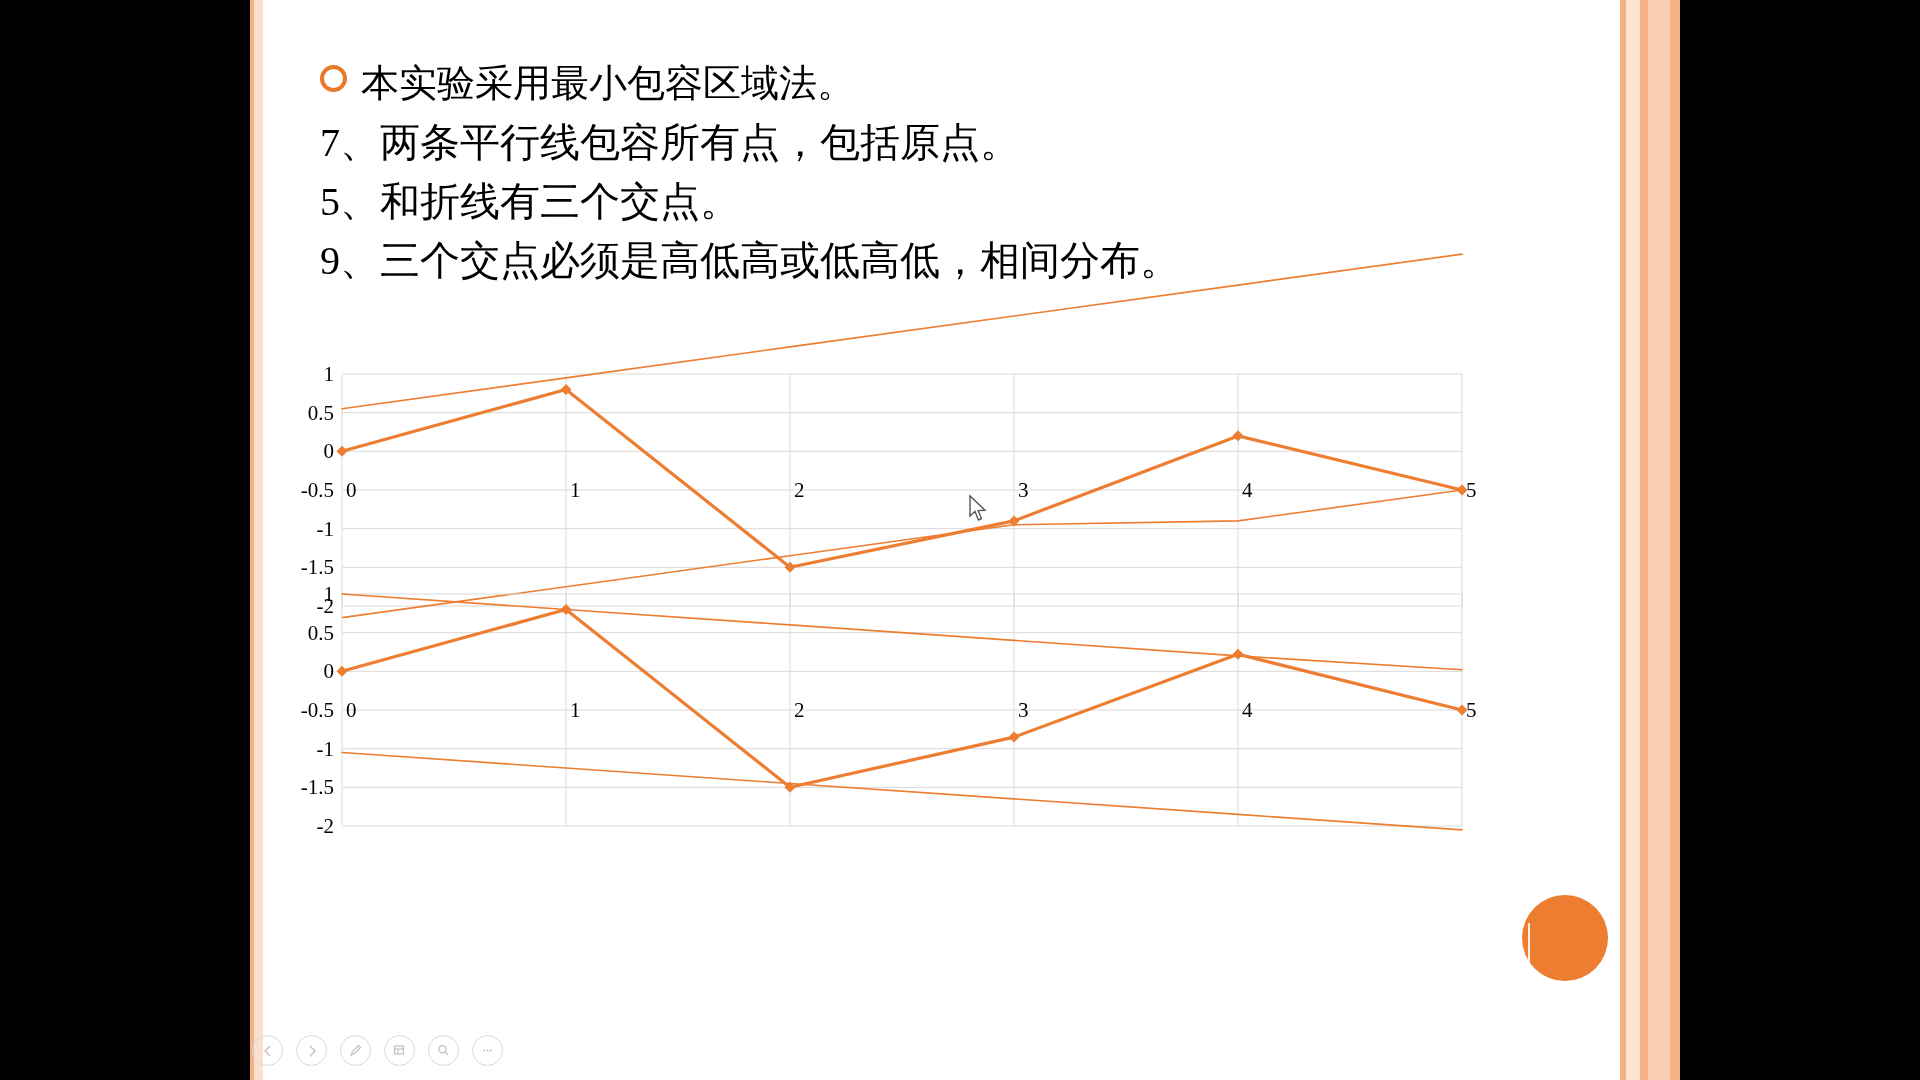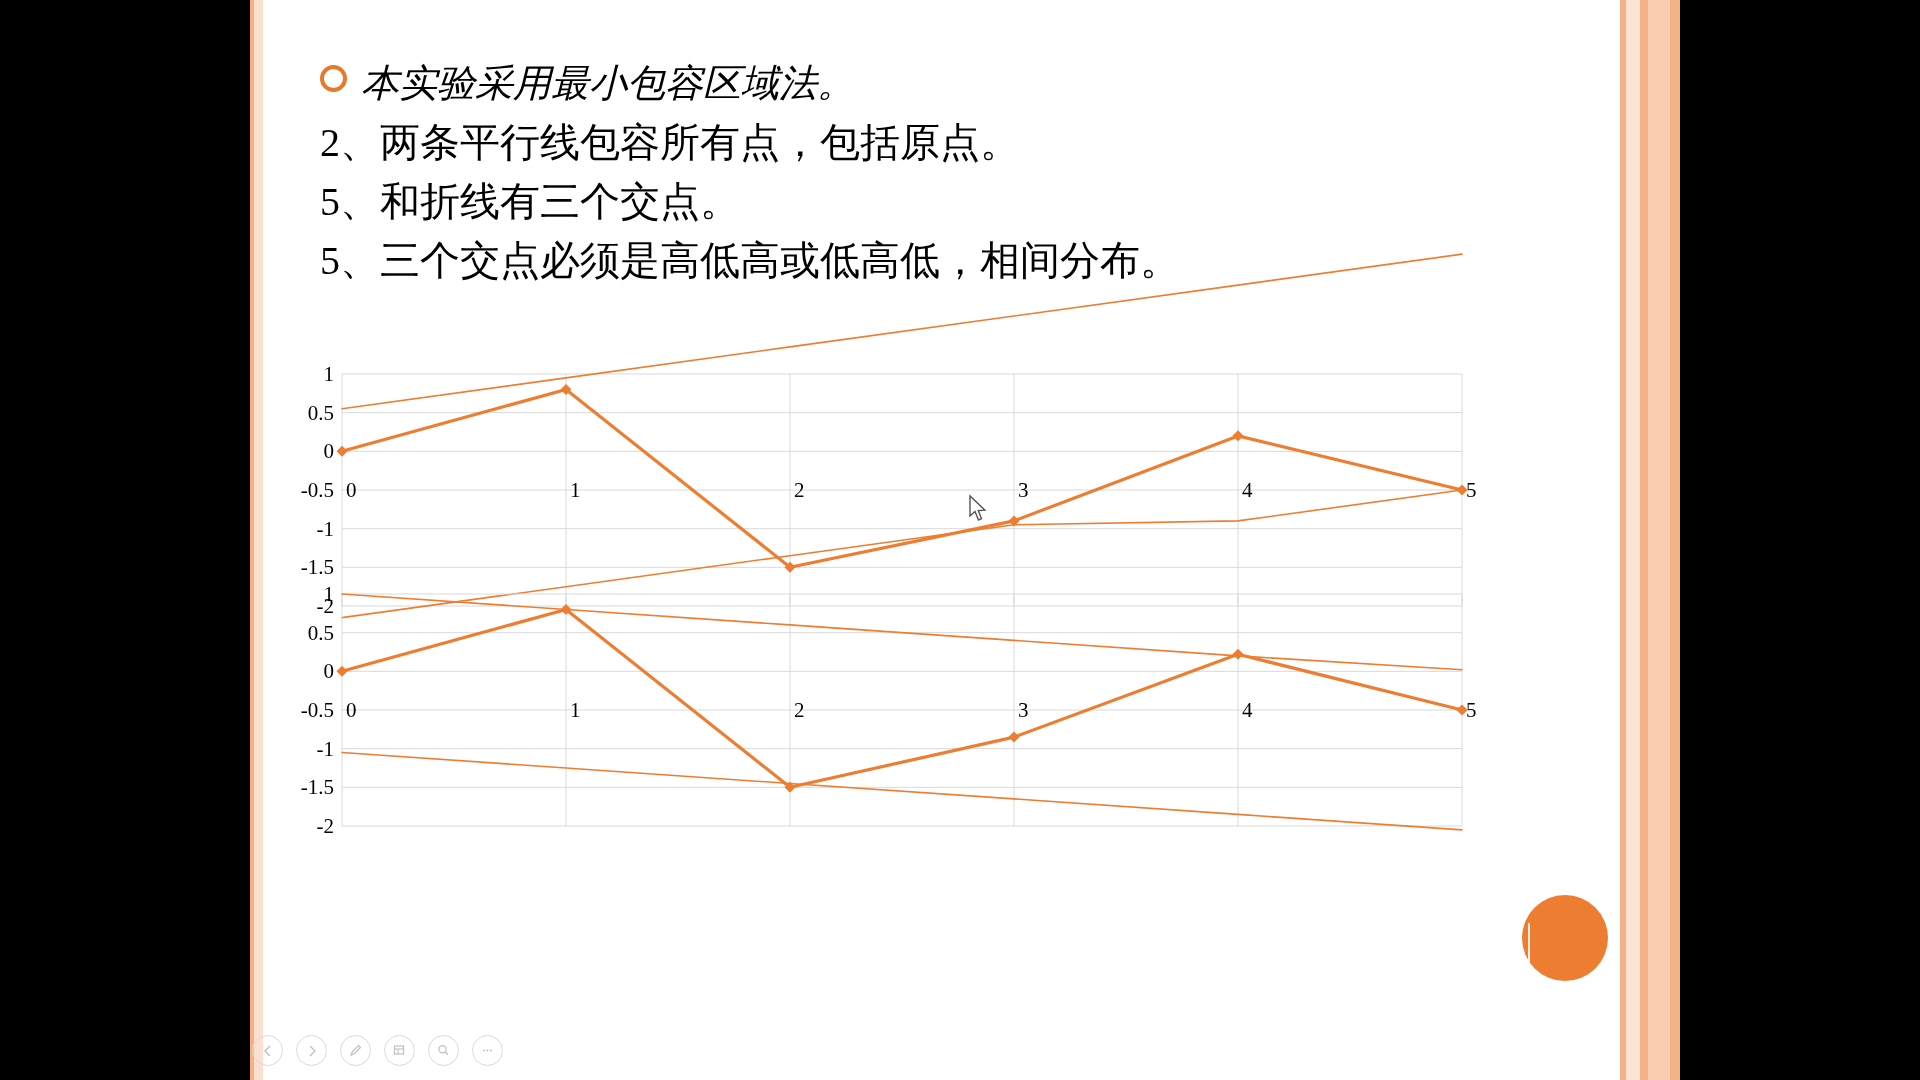--- a/index.html
+++ b/index.html
@@ -46,21 +46,20 @@
     top: 55px;
     width: 1100px;
   }
   .bullet-line {
     display: flex;
     align-items: baseline;
     font-size: 38px;
     color: #000;
     line-height: 1.52;
     white-space: nowrap;
-    font-style: italic;
   }
   .bullet-marker {
     display: inline-block;
     width: 19px;
     height: 19px;
     border: 4px solid #e8792a;
     border-radius: 50%;
     margin-right: 14px;
     flex: none;
     position: relative;
@@ -147,23 +146,23 @@
   <div class="edge-stripe stripe-d"></div>
   <div class="edge-stripe stripe-e"></div>
   <div class="edge-stripe stripe-f"></div>
   <div class="edge-stripe stripe-g"></div>
 
   <div class="text-block">
     <div class="bullet-line">
       <span class="bullet-marker"></span>
       <span>本实验采用最小包容区域法。</span>
     </div>
-    <div class="num-line">2、两条平行线包容所有点，包括原点。</div>
+    <div class="num-line">7、两条平行线包容所有点，包括原点。</div>
     <div class="num-line">5、和折线有三个交点。</div>
-    <div class="num-line">5、三个交点必须是高低高或低高低，相间分布。</div>
+    <div class="num-line">9、三个交点必须是高低高或低高低，相间分布。</div>
   </div>
 
   <div class="chart-wrap" id="chart1">
       <svg width="1200" height="270" viewBox="0 0 1200 270">
         <g>
           <line x1="12" y1="14" x2="1132" y2="14" stroke="#d9d9d9" stroke-width="1"></line>
           <line x1="12" y1="52.666666666666664" x2="1132" y2="52.666666666666664" stroke="#d9d9d9" stroke-width="1"></line>
           <line x1="12" y1="91.33333333333333" x2="1132" y2="91.33333333333333" stroke="#d9d9d9" stroke-width="1"></line>
           <line x1="12" y1="130" x2="1132" y2="130" stroke="#d9d9d9" stroke-width="1"></line>
           <line x1="12" y1="168.66666666666666" x2="1132" y2="168.66666666666666" stroke="#d9d9d9" stroke-width="1"></line>

